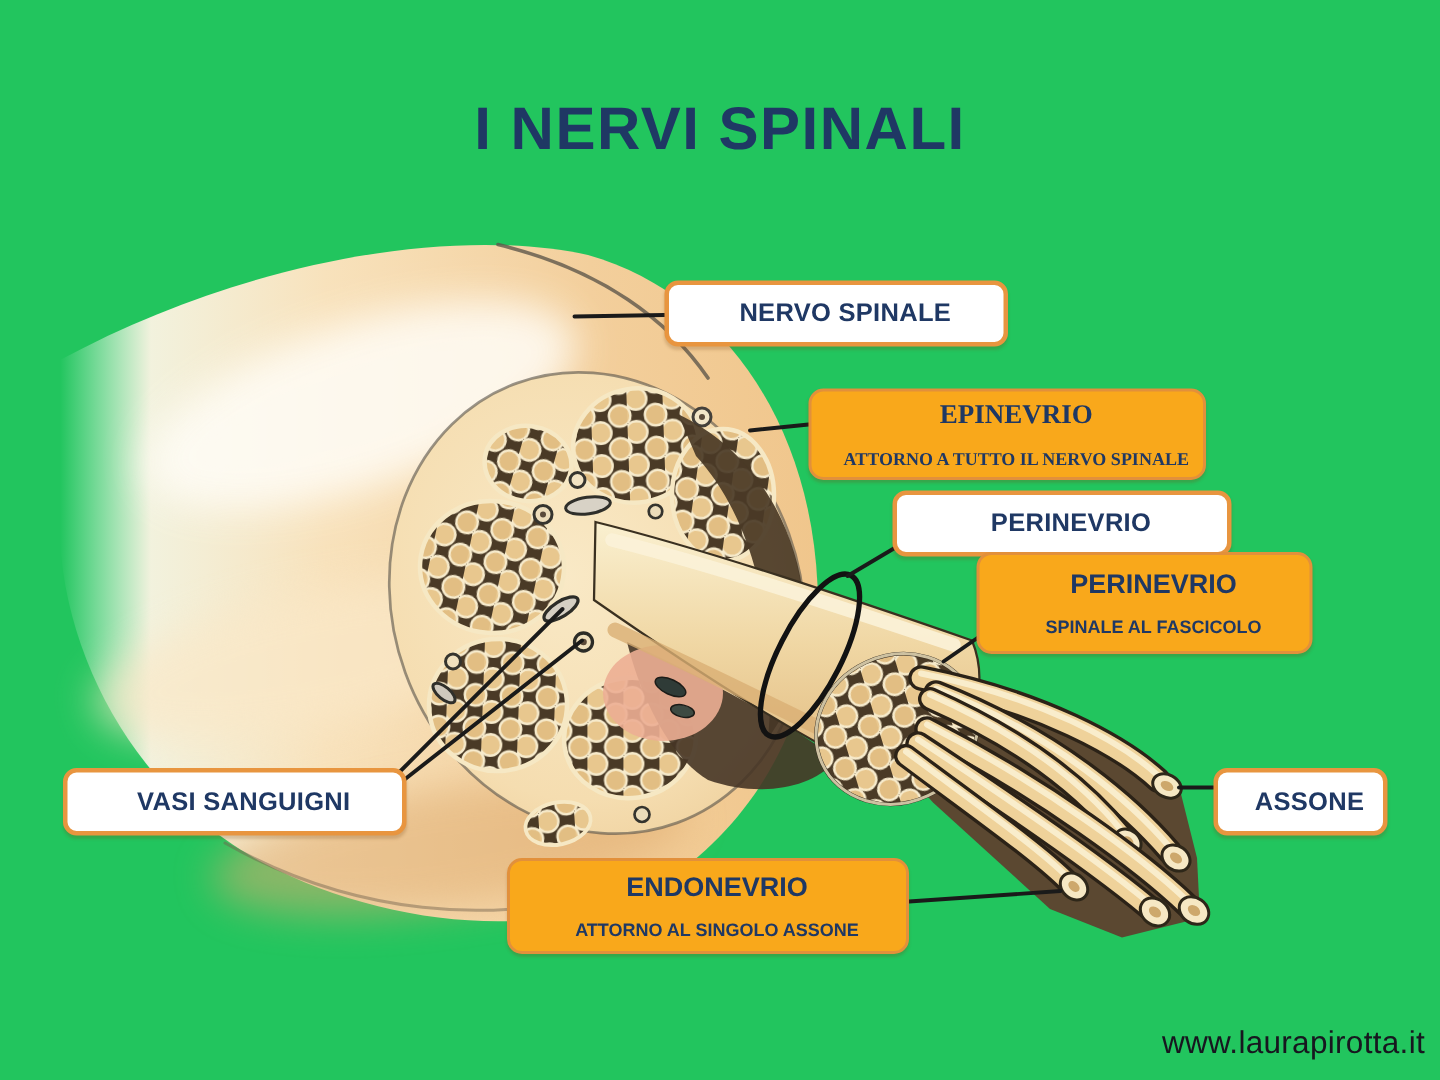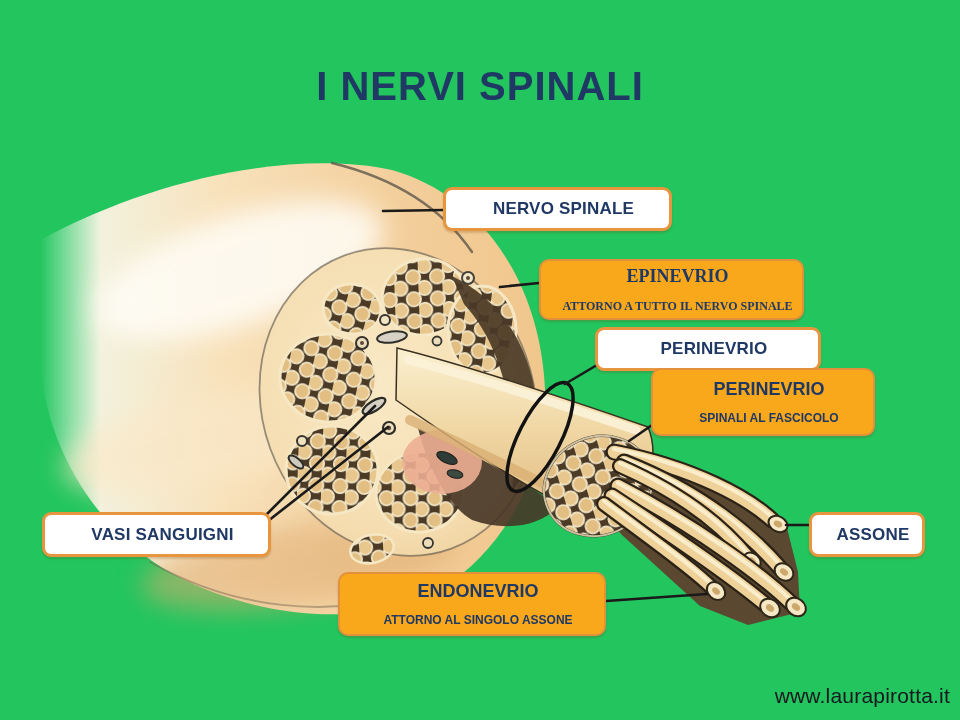--- a/index.html
+++ b/index.html
@@ -206,21 +206,21 @@
     <span class="big">EPINEVRIO</span>
     <span class="sub">ATTORNO A TUTTO IL NERVO SPINALE</span>
   </div>
 
   <div class="callout white b-fascicolo">
     <span>PERINEVRIO</span>
   </div>
 
   <div class="callout orange b-perinevrio">
     <span class="big">PERINEVRIO</span>
-    <span class="sub">SPINALI AL FASCICOLO</span>
+    <span class="sub">SPINALE AL FASCICOLO</span>
   </div>
 
   <div class="callout white b-vasi">
     <span>VASI SANGUIGNI</span>
   </div>
 
   <div class="callout white b-assone">
     <span>ASSONE</span>
   </div>
 

